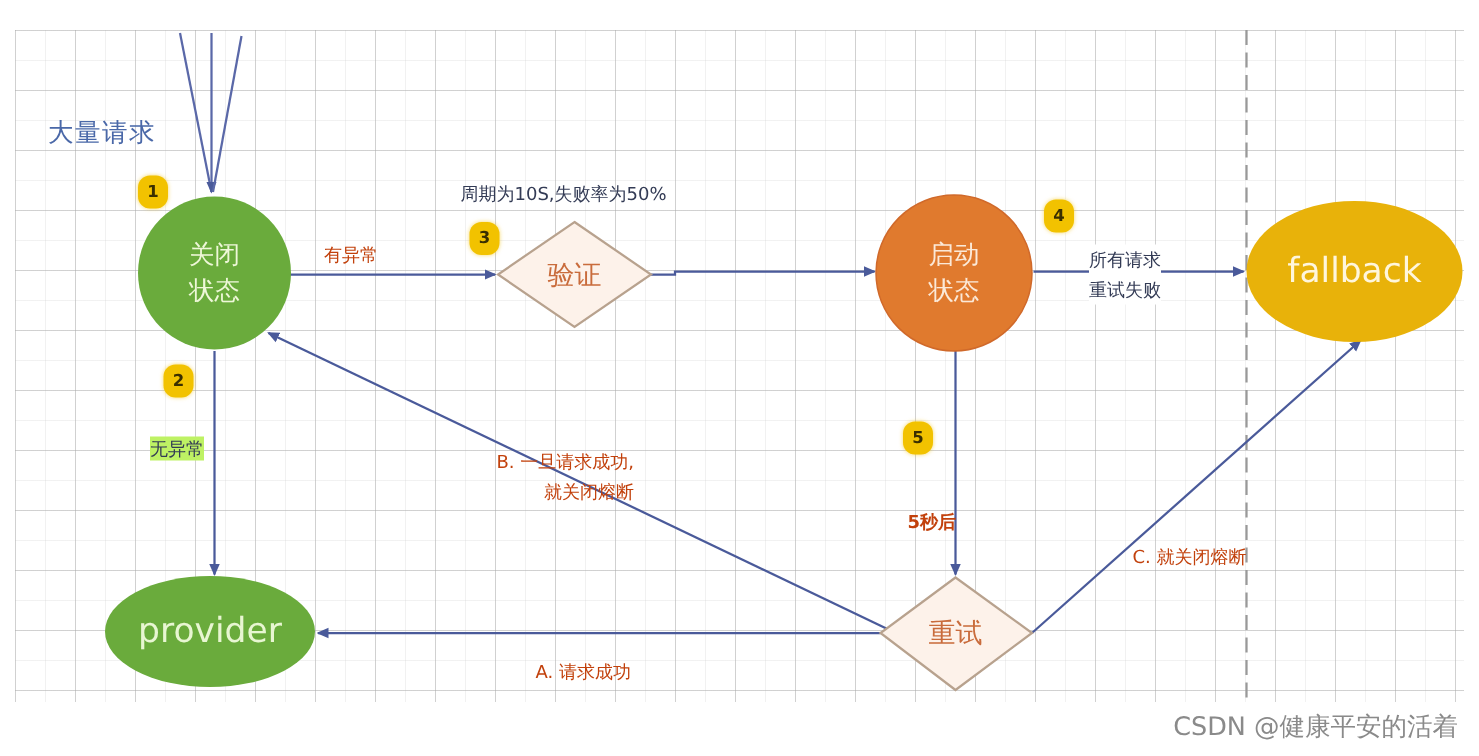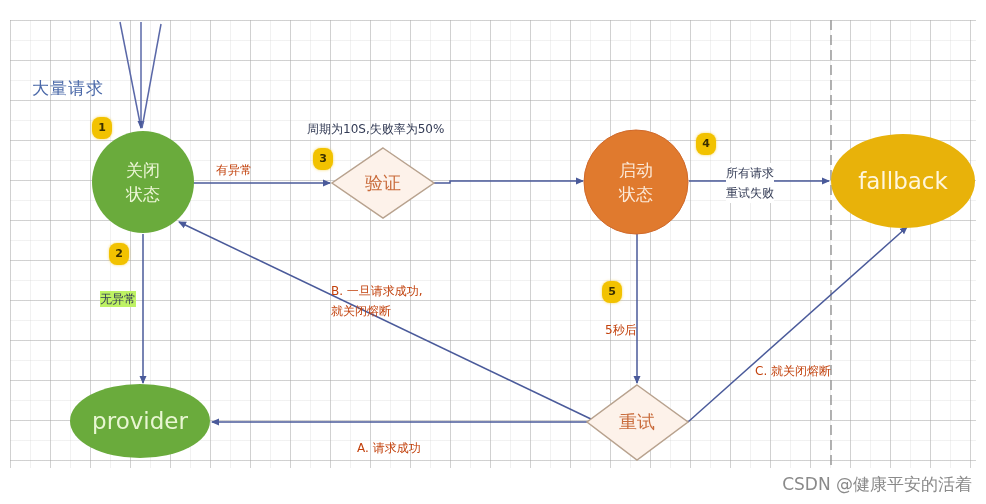--- a/index.html
+++ b/index.html
@@ -92,22 +92,22 @@
   <div class="badge" style="left:696px;top:133px;">4</div>
   <div class="badge" style="left:602px;top:281px;">5</div>
 
   <div class="lbl" style="left:216px;top:162px;">有异常</div>
   <div class="lbl dark" style="left:307px;top:121px;">周期为10S,失败率为50%</div>
   <div class="lbl dark" style="left:726px;top:163px;line-height:20px;background:#fff;">
     <div>所有请求</div>
     <div>重试失败</div>
   </div>
   <div class="lbl dark" style="left:100px;top:291px;background:#bef264;">无异常</div>
-  <div class="lbl" style="left:331px;top:281px;line-height:20px;text-align:left;">
+  <div class="lbl" style="left:331px;top:298px;line-height:20px;text-align:right;">
     <div>B. 一旦请求成功,</div>
     <div>就关闭熔断</div>
   </div>
-  <div class="lbl" style="left:605px;top:322px;">5秒后</div>
+  <div class="lbl" style="left:605px;top:340px;font-weight:bold;">5秒后</div>
   <div class="lbl" style="left:755px;top:363px;">C. 就关闭熔断</div>
   <div class="lbl" style="left:357px;top:440px;">A. 请求成功</div>
 
   <div class="watermark">CSDN @健康平安的活着</div>
 </div>
 
 </body></html>

